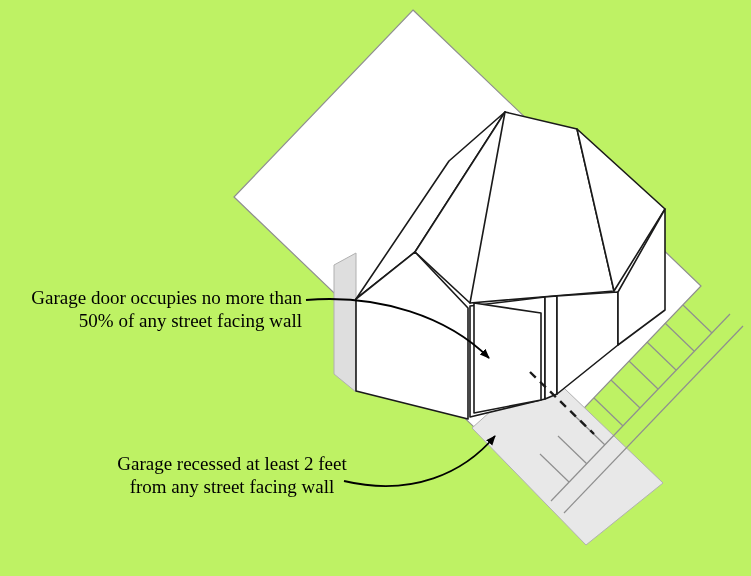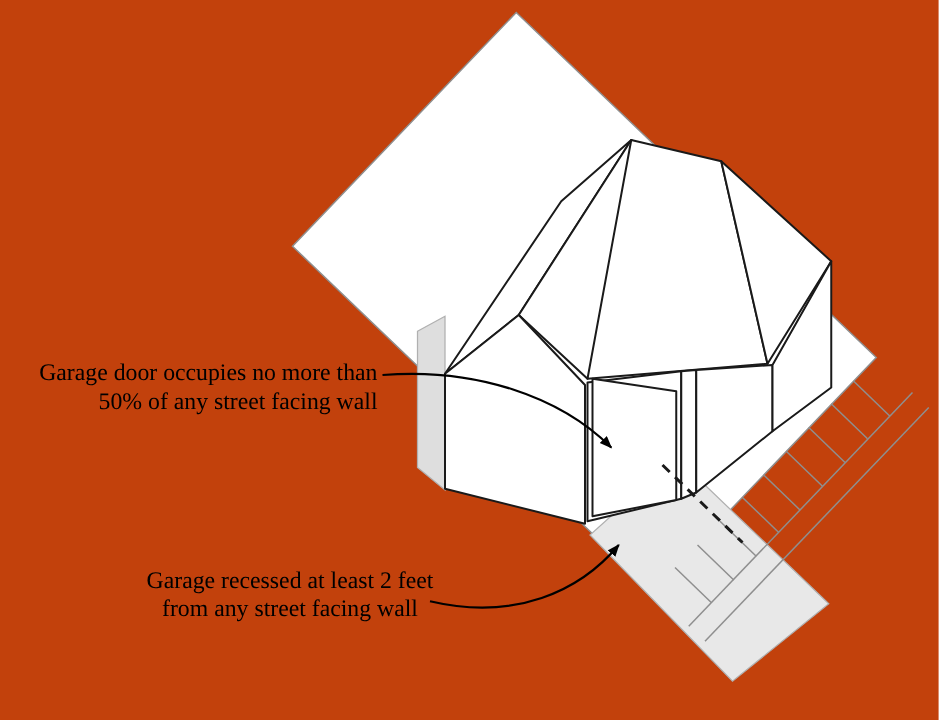--- a/index.html
+++ b/index.html
@@ -4,21 +4,21 @@
 <style>
   html, body {
     margin: 0;
     padding: 0;
     background: #ffffff;
   }
   #stage {
     position: relative;
     width: 751px;
     height: 576px;
-    background: #c2410c;
+    background: #bef264;
     overflow: hidden;
     font-family: "Liberation Serif", serif;
   }
   svg { display: block; }
   text {
     font-family: "Liberation Serif", serif;
     font-size: 19px;
     fill: #000000;
   }
   .site-line   { stroke: #8f8f8f; stroke-width: 1.2; fill: none; }

